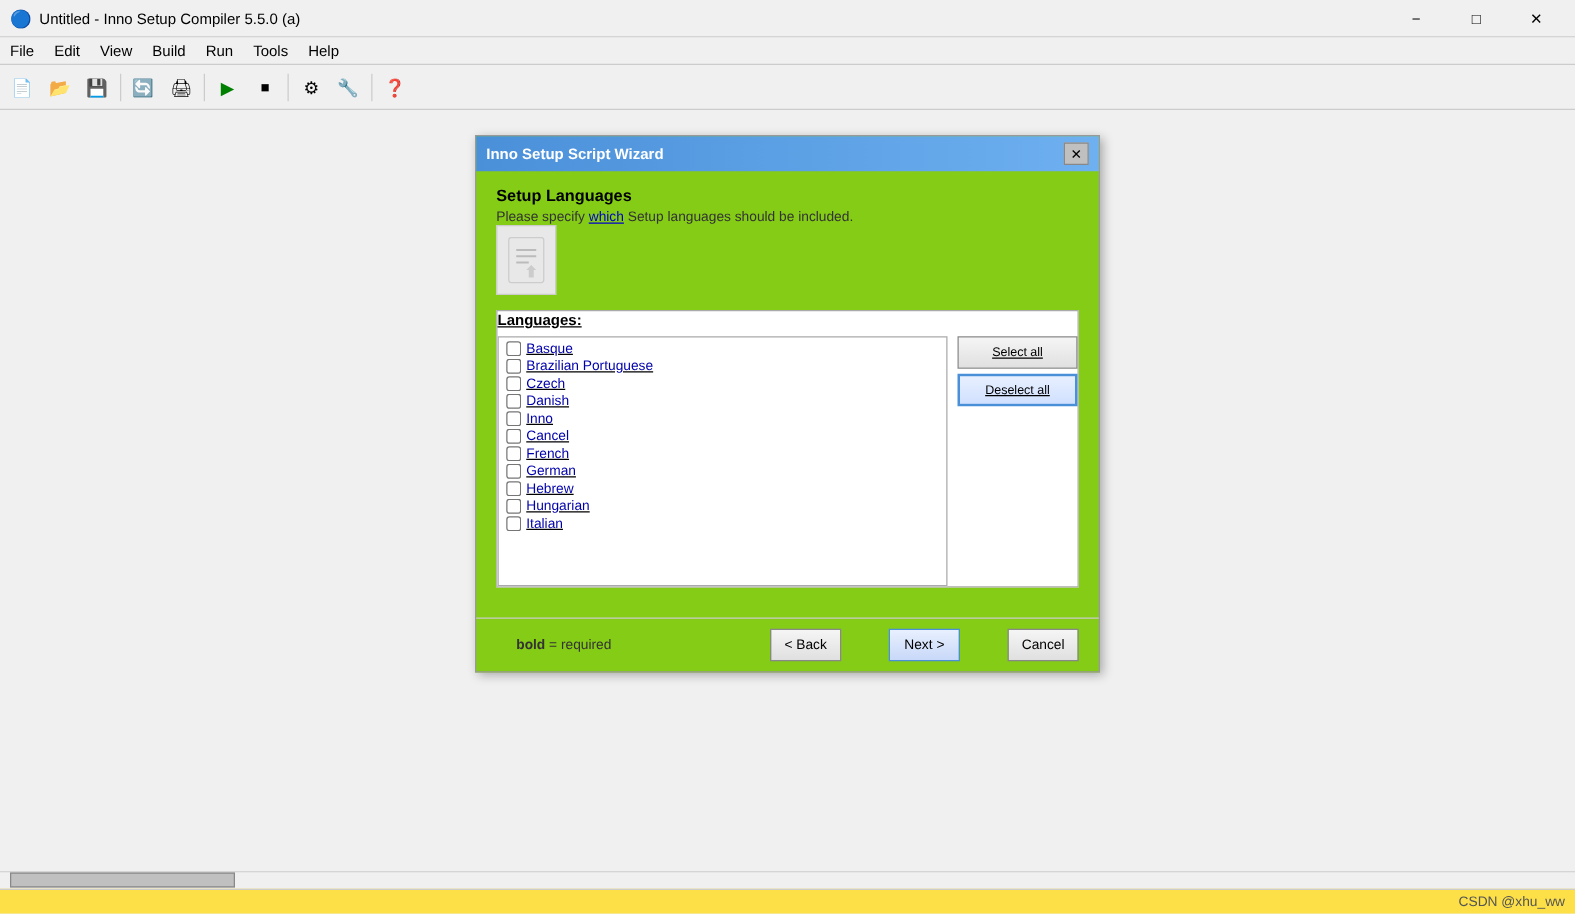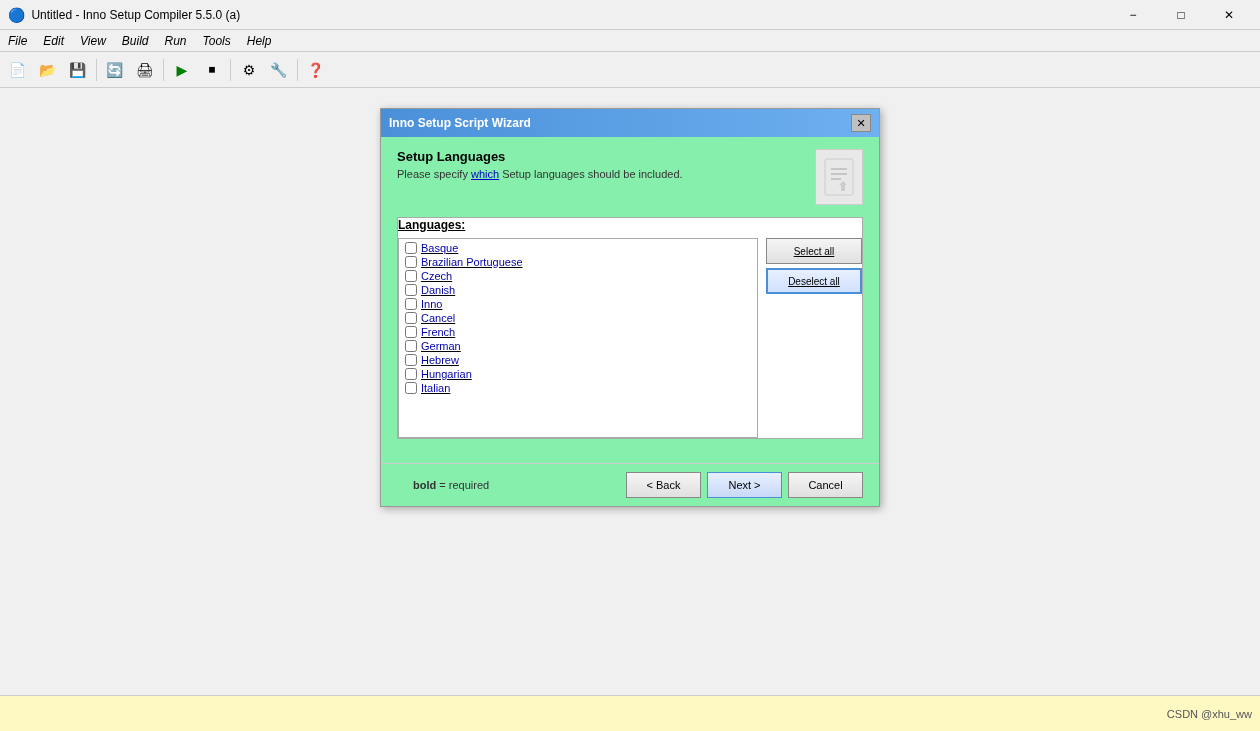--- a/index.html
+++ b/index.html
@@ -56,21 +56,20 @@
       align-items: center;
       border-bottom: 1px solid #ccc;
     }
     .menu-item {
       padding: 2px 8px;
       cursor: pointer;
       font-size: 12px;
       height: 100%;
       display: flex;
       align-items: center;
-      font-style: italic;
     }
 
     
     .toolbar {
       background: #f0f0f0;
       height: 36px;
       display: flex;
       align-items: center;
       padding: 2px 4px;
       border-bottom: 1px solid #ccc;
@@ -100,21 +99,21 @@
       position: relative;
       width: 100%;
       height: calc(731px - 30px - 22px - 36px - 20px);
       display: flex;
       align-items: center;
       justify-content: center;
     }
 
     
     .dialog {
-      background: #86efac;
+      background: #84cc16;
       border: 1px solid #999;
       box-shadow: 2px 2px 8px rgba(0,0,0,0.3);
       width: 500px;
       position: absolute;
       top: 20px;
     }
     .dialog-title-bar {
       background: linear-gradient(to right, #4a90d9, #6eb0f0);
       height: 28px;
       display: flex;
@@ -142,20 +141,21 @@
 
     
     .dialog-body {
       padding: 12px 16px;
     }
     .dialog-header-section {
       display: flex;
       justify-content: space-between;
       align-items: flex-start;
       margin-bottom: 12px;
+      flex-direction: column;
     }
     .dialog-header-text h2 {
       font-size: 13px;
       font-weight: bold;
       margin-bottom: 4px;
     }
     .dialog-header-text p {
       font-size: 11px;
       color: #333;
     }
@@ -263,43 +263,44 @@
       margin-left: 16px;
     }
     .footer-hint .bold-text {
       font-weight: bold;
     }
     .footer-buttons {
       display: flex;
       gap: 6px;
     }
     .footer-btn {
-      width: 75px;
+      width: 57px;
       height: 26px;
       border: 1px solid #888;
       background: linear-gradient(to bottom, #f5f5f5, #e0e0e0);
       cursor: pointer;
       font-size: 11px;
       display: flex;
       align-items: center;
       justify-content: center;
+      margin-left: 32px;
     }
     .footer-btn.primary {
       background: linear-gradient(to bottom, #e8f0ff, #c8d8f8);
       border-color: #4a90d9;
     }
 
     
     .status-bar {
       position: absolute;
       bottom: 0;
       left: 0;
       right: 0;
-      height: 36px;
-      background: #fef9c3;
+      height: 20px;
+      background: #fde047;
       border-top: 1px solid #ccc;
       display: flex;
       align-items: center;
       justify-content: flex-end;
       padding: 0 8px;
       font-size: 11px;
       color: #555;
     }
 
     

